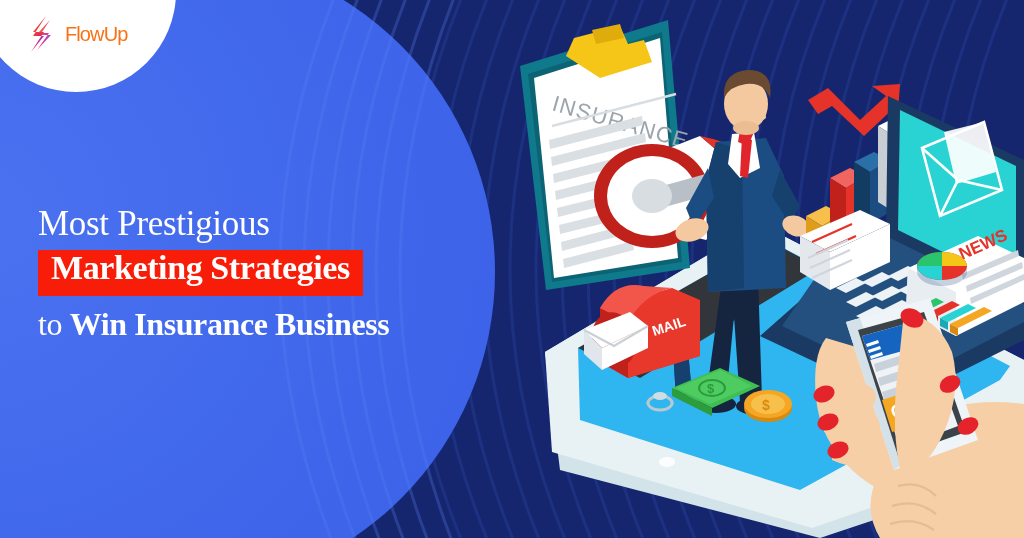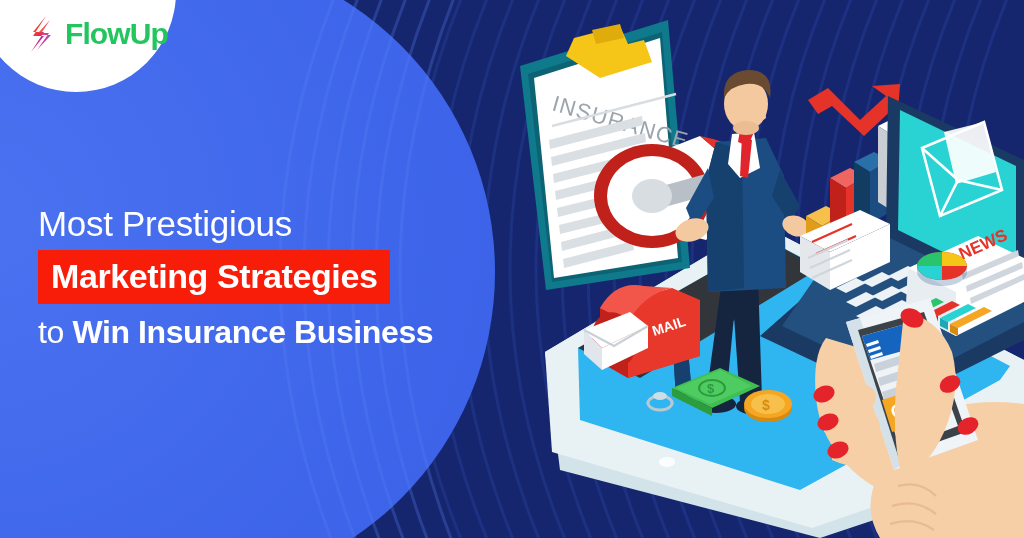--- a/index.html
+++ b/index.html
@@ -18,38 +18,38 @@
   svg.full { position:absolute; left:0; top:0; width:1024px; height:538px; display:block; }
 
   
   #logo-block {
     position:absolute; left:24px; top:14px;
     display:flex; align-items:center; gap:7px;
     z-index:40;
   }
   #logo-mark { width:34px; height:40px; display:block; }
   #logo-text {
-    font-size:30px; font-weight:bold; color:#22c55e;
+    font-size:20px; font-weight:normal; color:#f97316;
     letter-spacing:-0.9px; line-height:1;
     font-family:"Liberation Sans", sans-serif;
   }
 
   
   #headline {
     position:absolute; left:38px; top:206px;
     z-index:35; width:470px;
   }
-  .hl-line { line-height:1; white-space:nowrap; }
+  .hl-line { line-height:1; white-space:nowrap;font-family:Liberation Serif, serif; }
   #hl-1 {
     font-size:35px; font-weight:normal; color:#FFFFFF;
     letter-spacing:-0.3px; margin-bottom:9px;
   }
   #hl-2-wrap {
     display:inline-block; background:#F81D09;
-    padding:9px 13px 11px 13px; margin-bottom:9px;
+    padding:1px 13px 11px 13px; margin-bottom:9px;
   }
   #hl-2 {
     font-size:34px; font-weight:bold; color:#FFFFFF;
     letter-spacing:-0.4px; line-height:1;
   }
   #hl-3 { font-size:32px; color:#FFFFFF; letter-spacing:-0.4px; margin-top:3px; }
   #hl-3 .lt { font-weight:normal; }
   #hl-3 .bd { font-weight:bold; }
 </style>
 </head>

